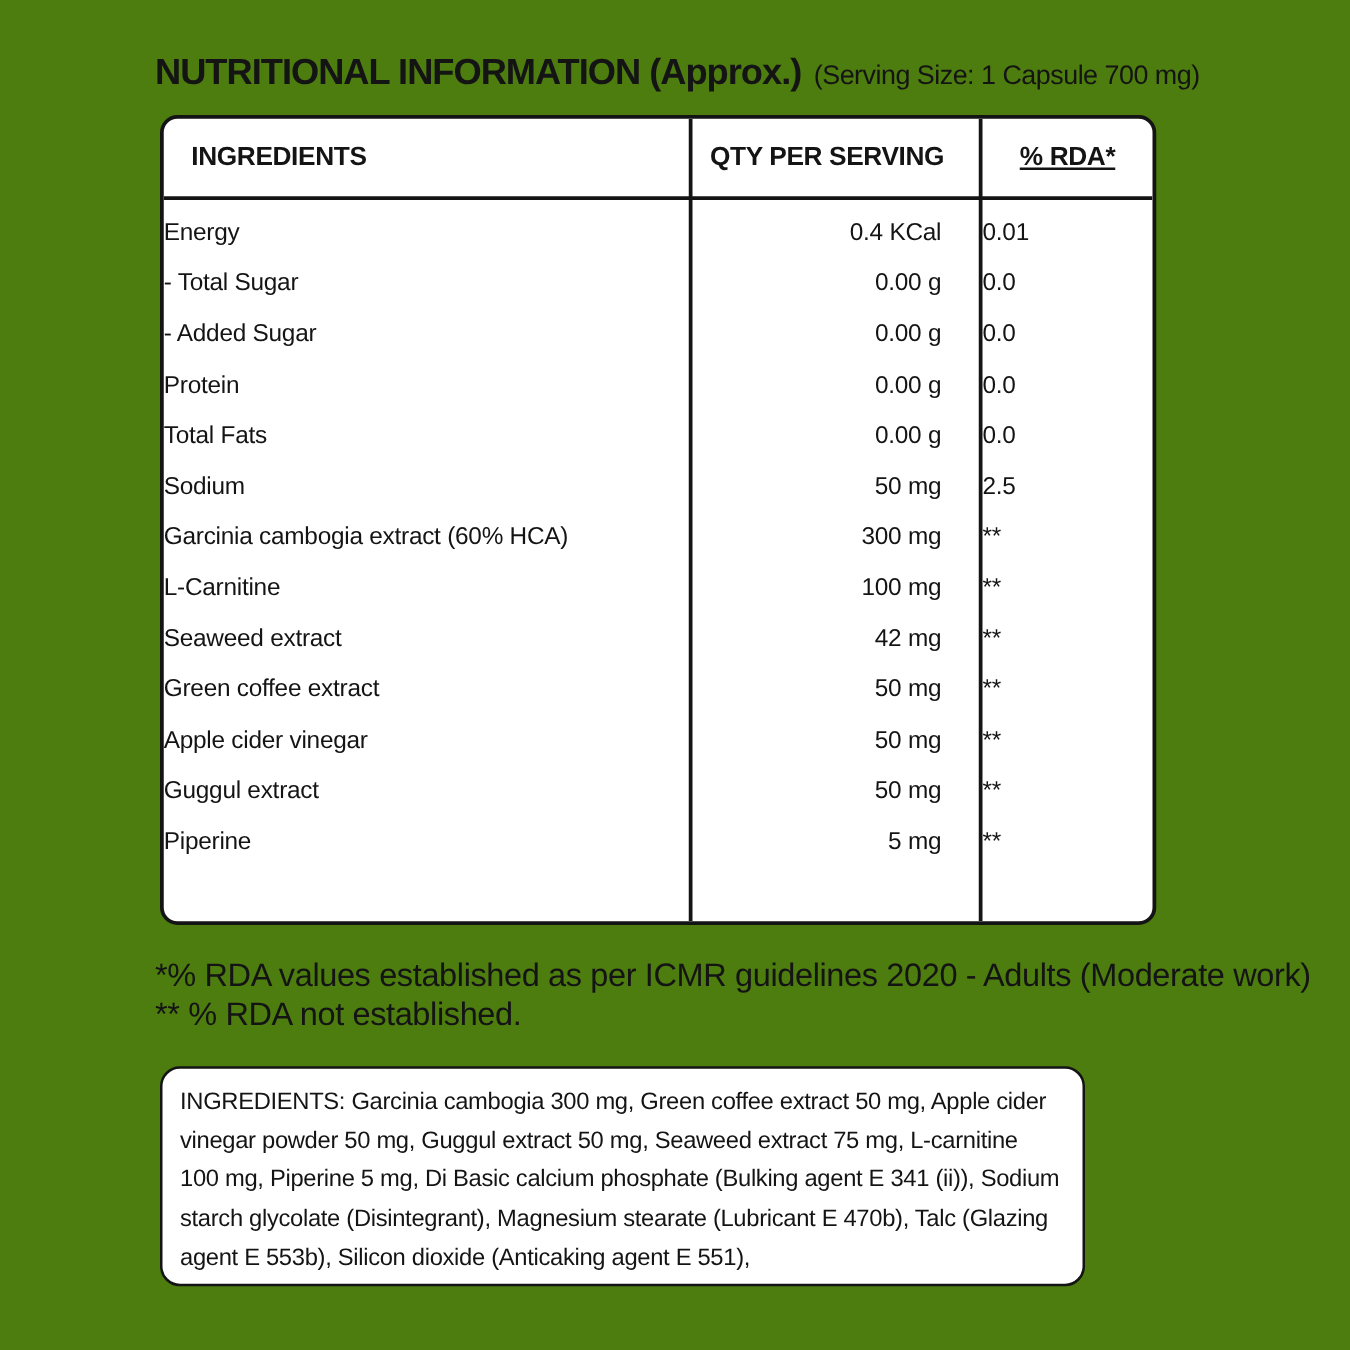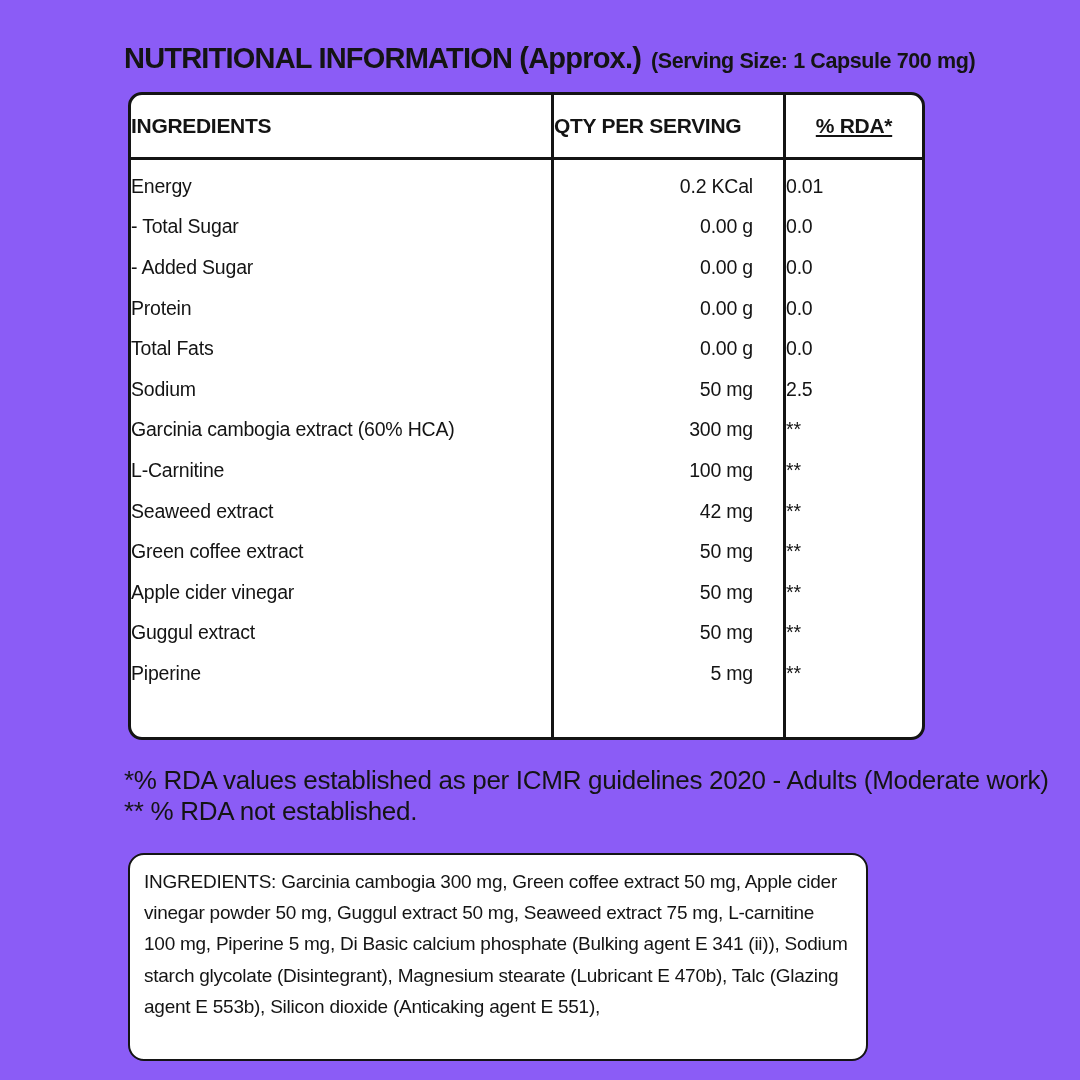--- a/index.html
+++ b/index.html
@@ -4,29 +4,29 @@
 <style>
   * { margin: 0; padding: 0; box-sizing: border-box; }
   html, body { background: #ffffff; }
   body {
     width: 1080px; height: 1080px;
     font-family: "Liberation Sans", "DejaVu Sans", sans-serif;
     color: #141414;
     position: relative;
     letter-spacing: -0.2px;
   }
-  .page { position: absolute; inset: 0; background: #8b5cf6; }
+  .page { position: absolute; inset: 0; background: #4d7c0f; }
 
   
   .title-row {
     position: absolute; left: 124px; top: 42px;
     display: flex; align-items: baseline; gap: 10px; white-space: nowrap;
   }
   .main-title { font-size: 29px; font-weight: 600; letter-spacing: -0.8px; }
-  .serving-size { font-size: 21.5px; font-weight: 700; letter-spacing: -0.4px; }
+  .serving-size { font-size: 21.5px; font-weight: 400; letter-spacing: -0.4px; }
 
   
   .nutri-table {
     position: absolute; left: 128px; top: 92px; width: 797px; height: 648px;
     border: 3px solid #141414; border-radius: 14px;
     overflow: hidden; background: #ffffff;
   }
   .col-divider {
     position: absolute; top: 0; bottom: 0; width: 2.5px; background: #141414;
   }
@@ -34,43 +34,43 @@
   .col-divider.d2 { left: 652px; }
 
   .table-header {
     display: grid; grid-template-columns: 423px 232px 1fr;
     height: 65px; border-bottom: 3px solid #141414;
   }
   .header-cell {
     display: flex; align-items: center;
     font-size: 21px; font-weight: 600; letter-spacing: -0.3px;
   }
-  .header-cell.c-ingredient { }
-  .header-cell.c-qty { }
+  .header-cell.c-ingredient { padding-left: 22px; }
+  .header-cell.c-qty { padding-left: 14px; }
   .header-cell.c-rda { justify-content: center; text-decoration: underline; }
 
   .table-body { padding-top: 6px; }
   .table-row {
     display: grid; grid-template-columns: 423px 232px 1fr;
     height: 40.6px; align-items: center;
   }
   .cell { font-size: 19.5px; }
   .cell-ingredient { }
   .cell-qty { text-align: right; padding-right: 33px; }
   .cell-rda { text-align: left; }
 
   
   .footnotes {
     position: absolute; left: 124px; top: 765px;
     font-size: 26px; line-height: 31px; letter-spacing: -0.3px;
   }
 
   
   .ingredients-box {
-    position: absolute; left: 128px; top: 853px; width: 740px; height: 208px;
+    position: absolute; left: 128px; top: 853px; width: 740px; height: 176px;
     border: 2.5px solid #141414; border-radius: 16px;
     padding: 11px 16px 10px 14px; background: #ffffff;
   }
   .ingredients-text {
     font-size: 19px; line-height: 31.2px; letter-spacing: -0.25px;
   }
 </style>
 </head>
 <body>
 
@@ -83,21 +83,21 @@
 
   <div class="nutri-table">
     <div class="table-header">
       <div class="header-cell c-ingredient">INGREDIENTS</div>
       <div class="header-cell c-qty">QTY PER SERVING</div>
       <div class="header-cell c-rda">% RDA*</div>
     </div>
     <div class="table-body">
     <div class="table-row">
       <div class="cell cell-ingredient">Energy</div>
-      <div class="cell cell-qty">0.2 KCal</div>
+      <div class="cell cell-qty">0.4 KCal</div>
       <div class="cell cell-rda">0.01</div>
     </div>
 
 
     <div class="table-row">
       <div class="cell cell-ingredient">- Total Sugar</div>
       <div class="cell cell-qty">0.00 g</div>
       <div class="cell cell-rda">0.0</div>
     </div>
 

